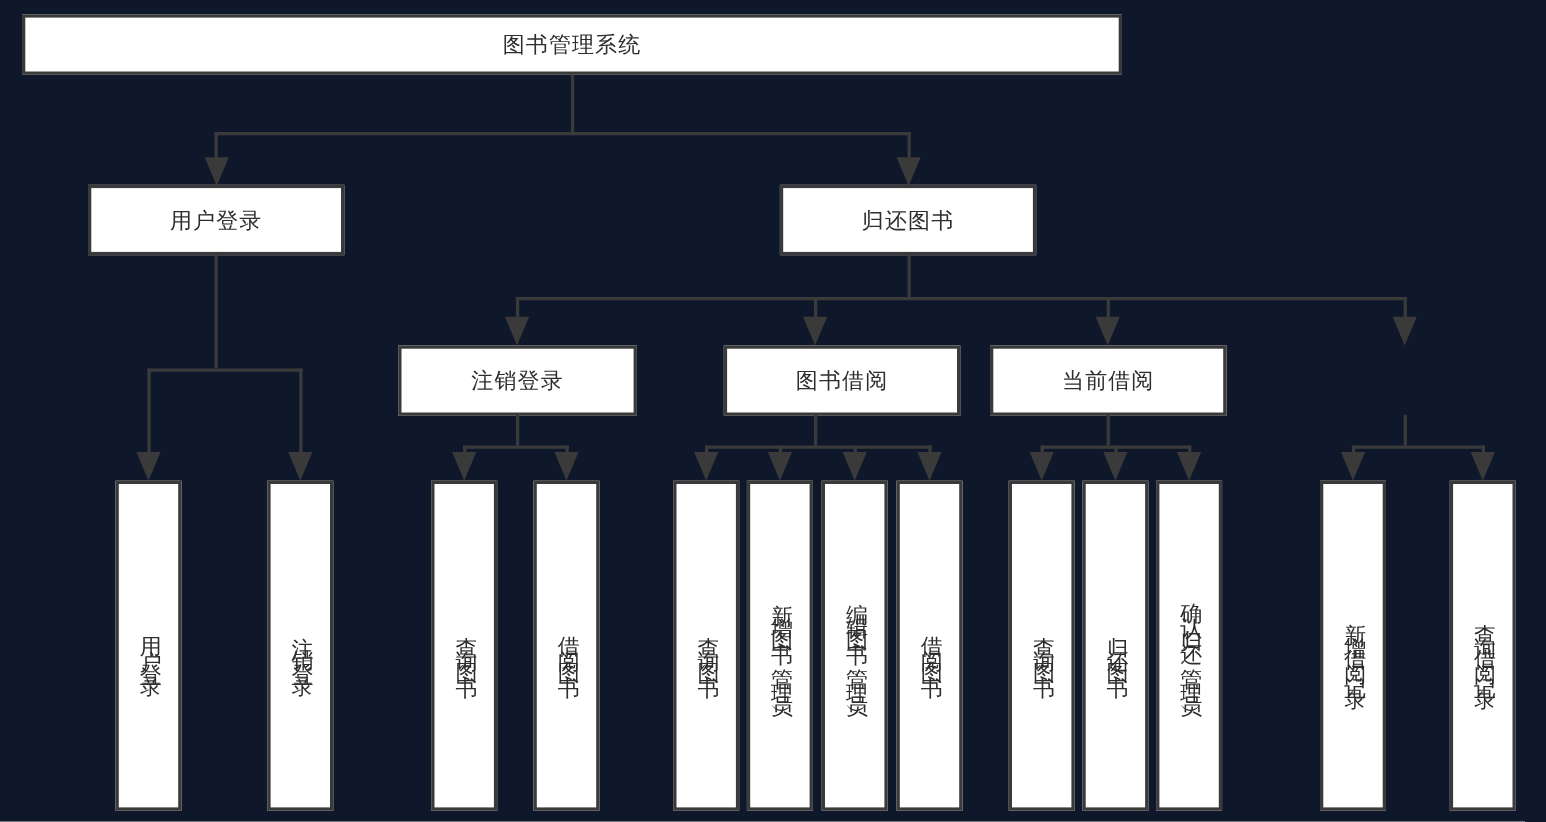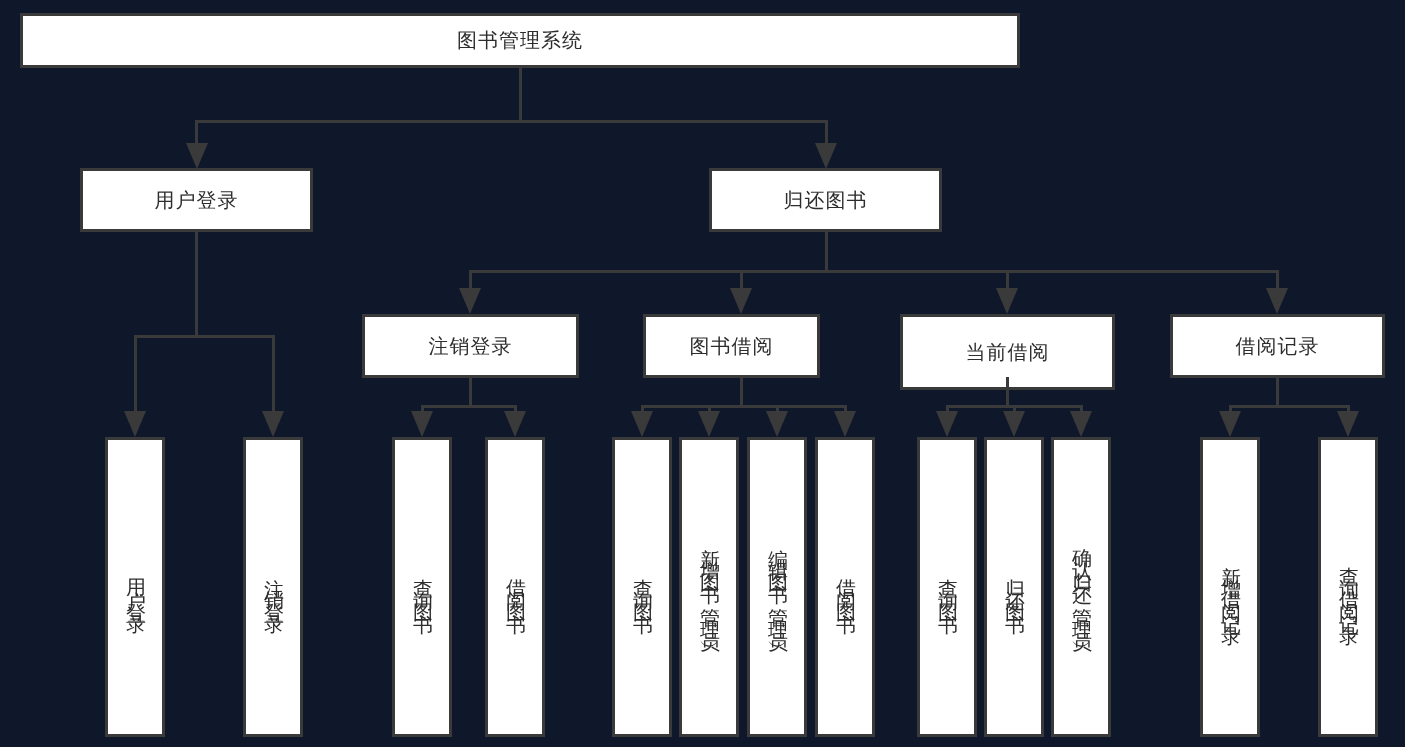--- a/index.html
+++ b/index.html
@@ -45,28 +45,25 @@
   <div class="node" style="left:80px;top:168px;width:233px;height:64px">
     <span class="lbl">用户登录</span>
   </div>
   <div class="node" style="left:709px;top:168px;width:233px;height:64px">
     <span class="lbl">归还图书</span>
   </div>
 
   <div class="node" style="left:362px;top:314px;width:217px;height:64px">
     <span class="lbl">注销登录</span>
   </div>
-  <div class="node" style="left:643px;top:314px;width:177px;height:64px">
+  <div class="node" style="left:658px;top:314px;width:215px;height:64px">
     <span class="lbl">图书借阅</span>
   </div>
-  <div class="node" style="left:900px;top:314px;width:215px;height:76px">
+  <div class="node" style="left:900px;top:314px;width:215px;height:64px">
     <span class="lbl">当前借阅</span>
-  </div>
-  <div class="node" style="left:1170px;top:314px;width:215px;height:64px">
-    <span class="lbl">借阅记录</span>
   </div>
 
   <div class="node vnode" style="left:105px;top:437px;width:60px;height:300px">
     <span class="vlabel">用户登录</span>
   </div>
   <div class="node vnode" style="left:243px;top:437px;width:60px;height:300px">
     <span class="vlabel">注销登录</span>
   </div>
 
   <div class="node vnode" style="left:392px;top:437px;width:60px;height:300px">

